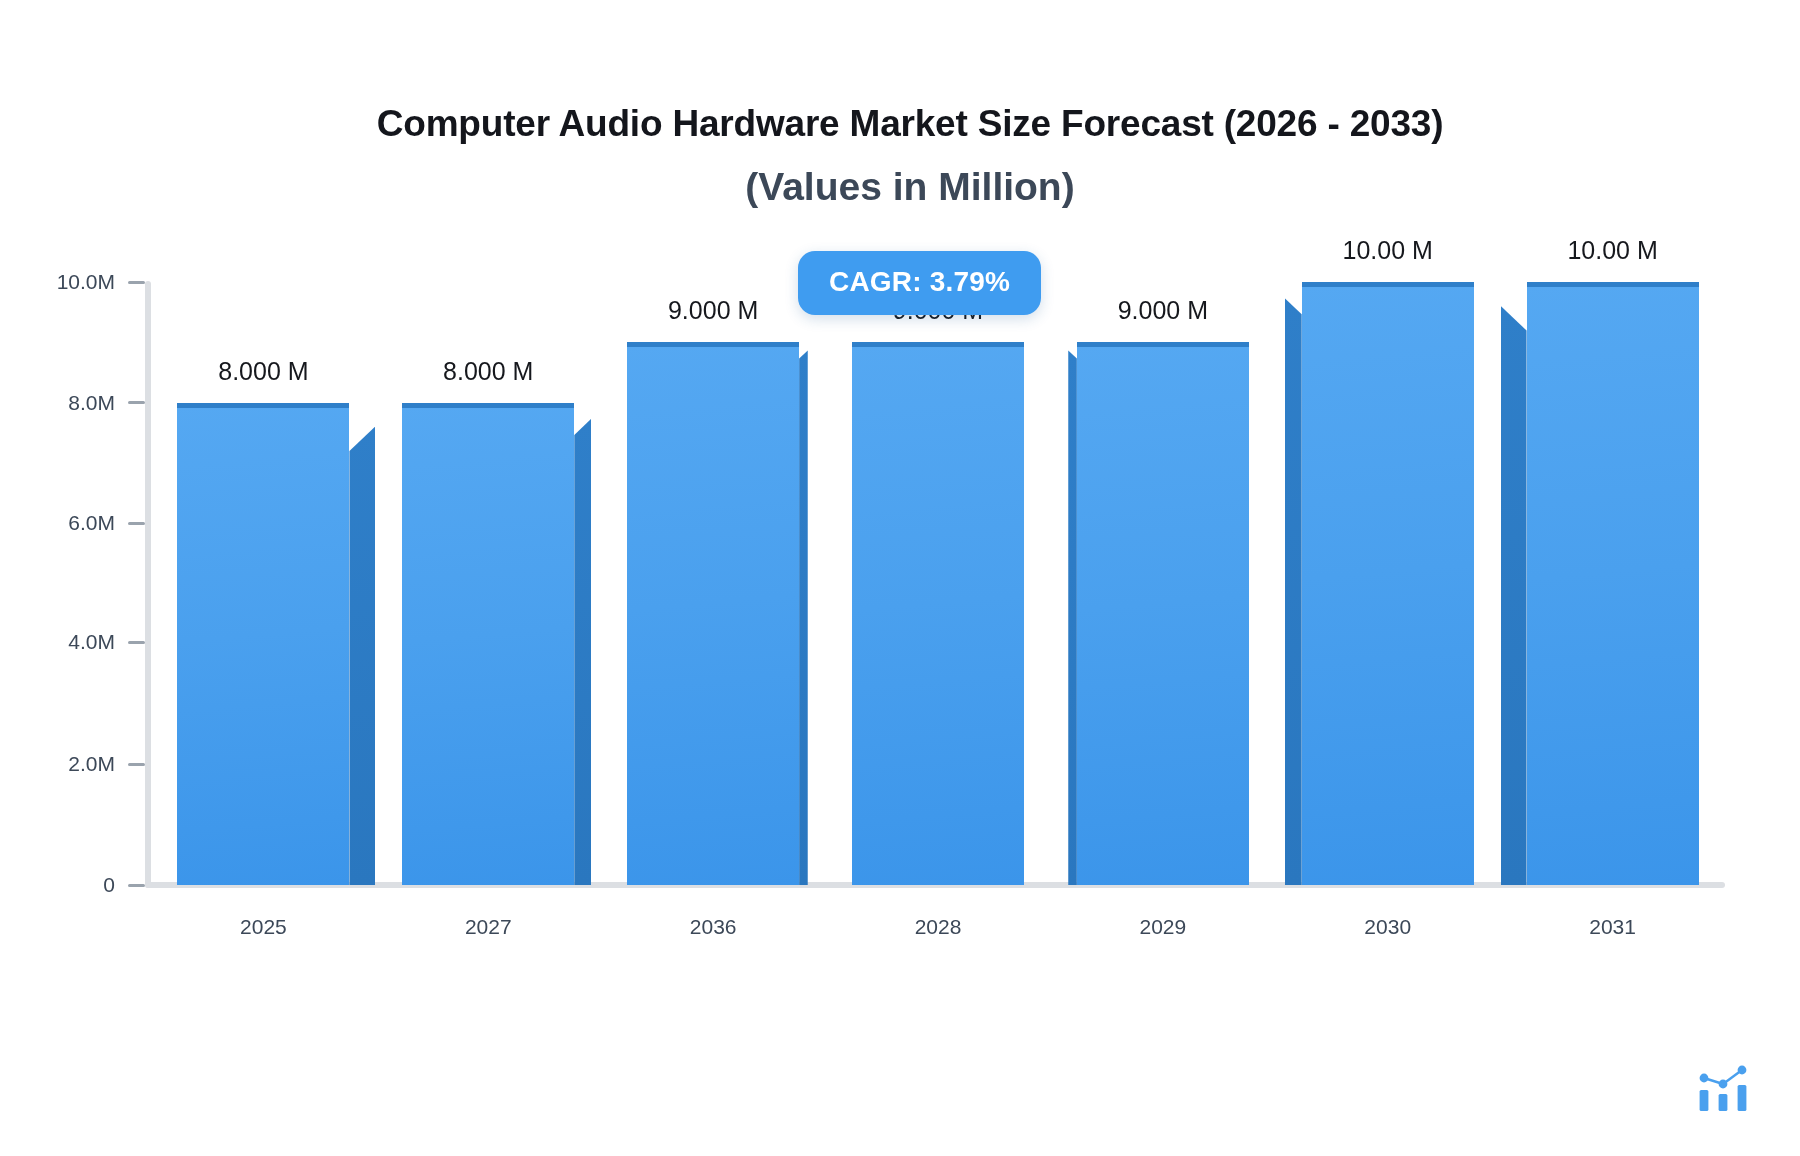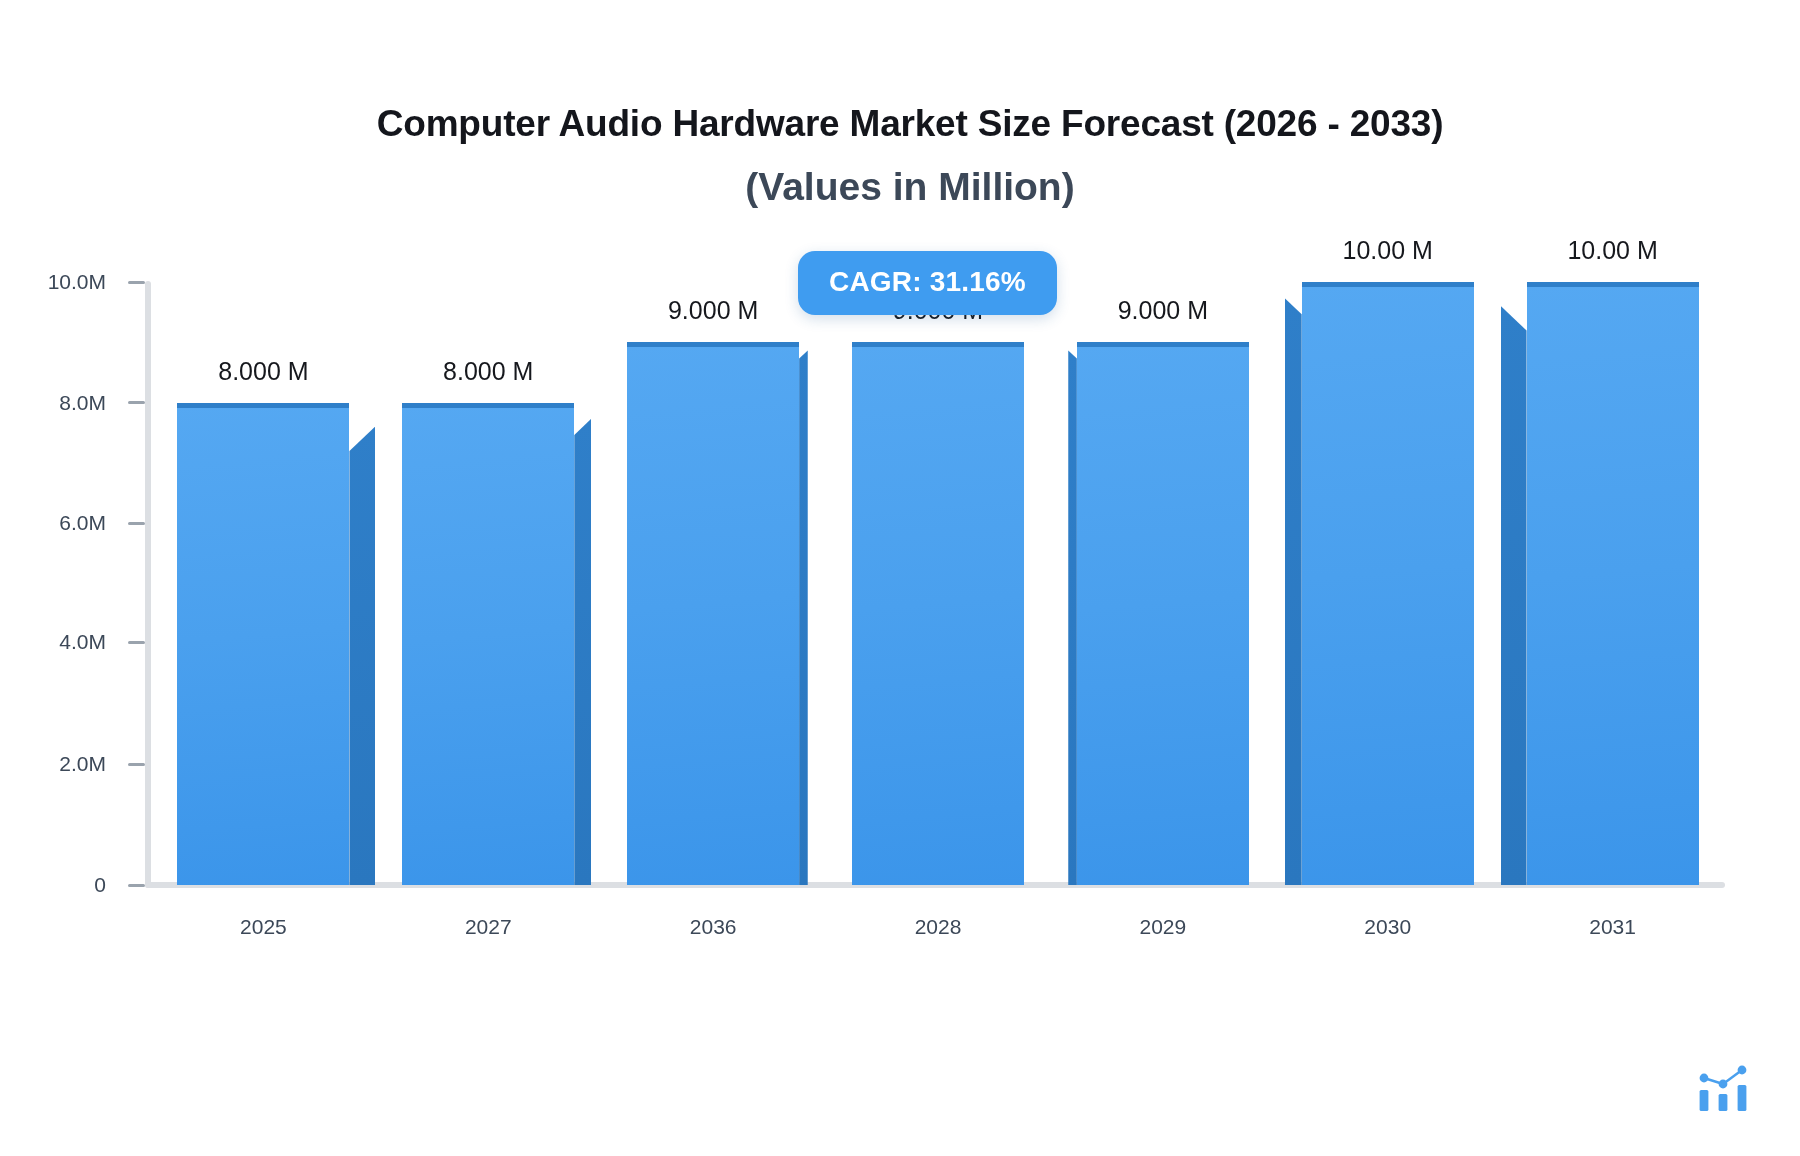--- a/index.html
+++ b/index.html
@@ -59,21 +59,21 @@
     width: 135px;
     height: 1156px;
   }
   .y-tick {
     position: absolute;
     right: 0;
     height: 22px;
     display: flex;
     align-items: center;
     justify-content: flex-end;
-    gap: 22px;
+    gap: 13px;
   }
   .y-tick-label {
     font-size: 21px;
     color: #3c4858;
     white-space: nowrap;
     text-align: right;
   }
   .y-tick-mark {
     display: block;
     width: 17px;
@@ -331,21 +331,21 @@
         <div class="x-tick-label" style="left: 337.286px;">2027</div>
         <div class="x-tick-label" style="left: 562.143px;">2036</div>
         <div class="x-tick-label" style="left: 787px;">2028</div>
         <div class="x-tick-label" style="left: 1011.86px;">2029</div>
         <div class="x-tick-label" style="left: 1236.71px;">2030</div>
         <div class="x-tick-label" style="left: 1461.57px;">2031</div>
       </div>
   </div>
 
   <div class="cagr-badge">
-    <span class="cagr-text">CAGR: 31.16%</span>
+    <span class="cagr-text">CAGR: 3.79%</span>
   </div>
 
   <div class="logo">
     <span class="logo-mark">
       <svg viewBox="0 0 52 48" width="52" height="48" xmlns="http://www.w3.org/2000/svg">
         <circle cx="6" cy="14" r="4.4" fill="#4aa0ee"></circle>
         <circle cx="25" cy="20" r="4.4" fill="#4aa0ee"></circle>
         <circle cx="44" cy="6" r="4.4" fill="#4aa0ee"></circle>
         <path d="M6 14 L25 20 L44 6" stroke="#4aa0ee" stroke-width="2.4" fill="none" stroke-linecap="round" stroke-linejoin="round"></path>
         <rect x="1.6" y="26" width="8.8" height="21" rx="1.6" fill="#4aa0ee"></rect>

